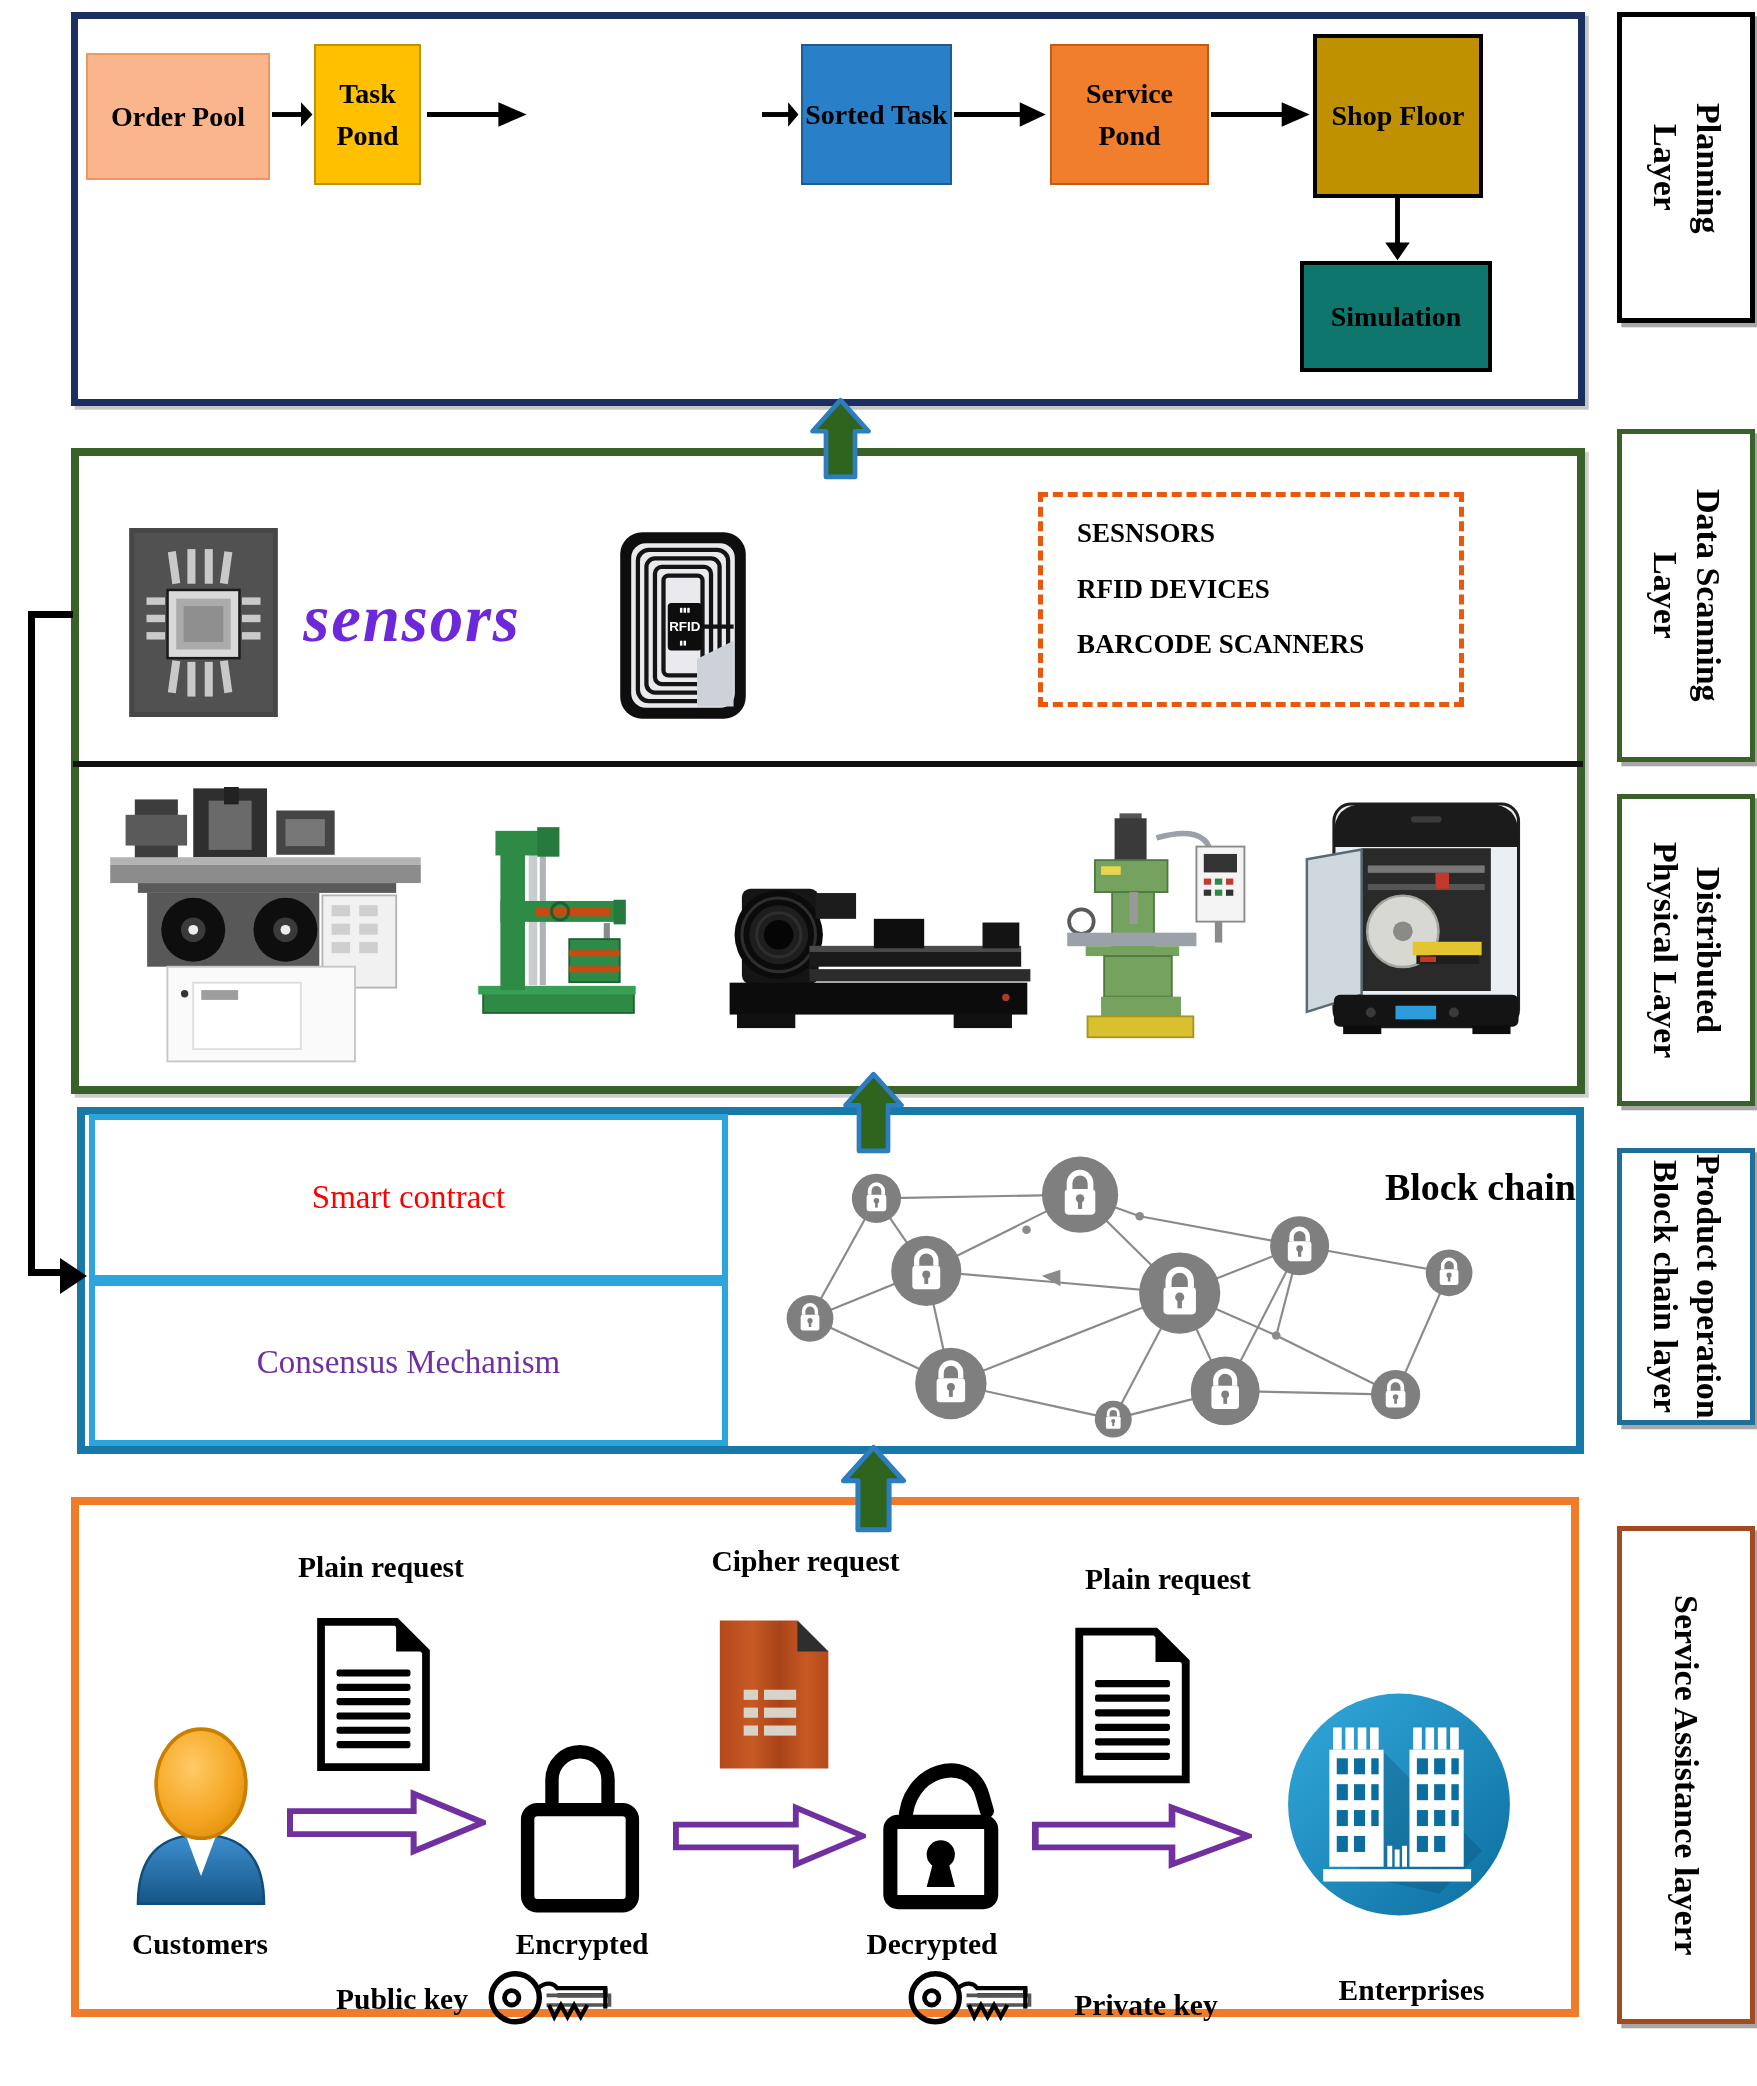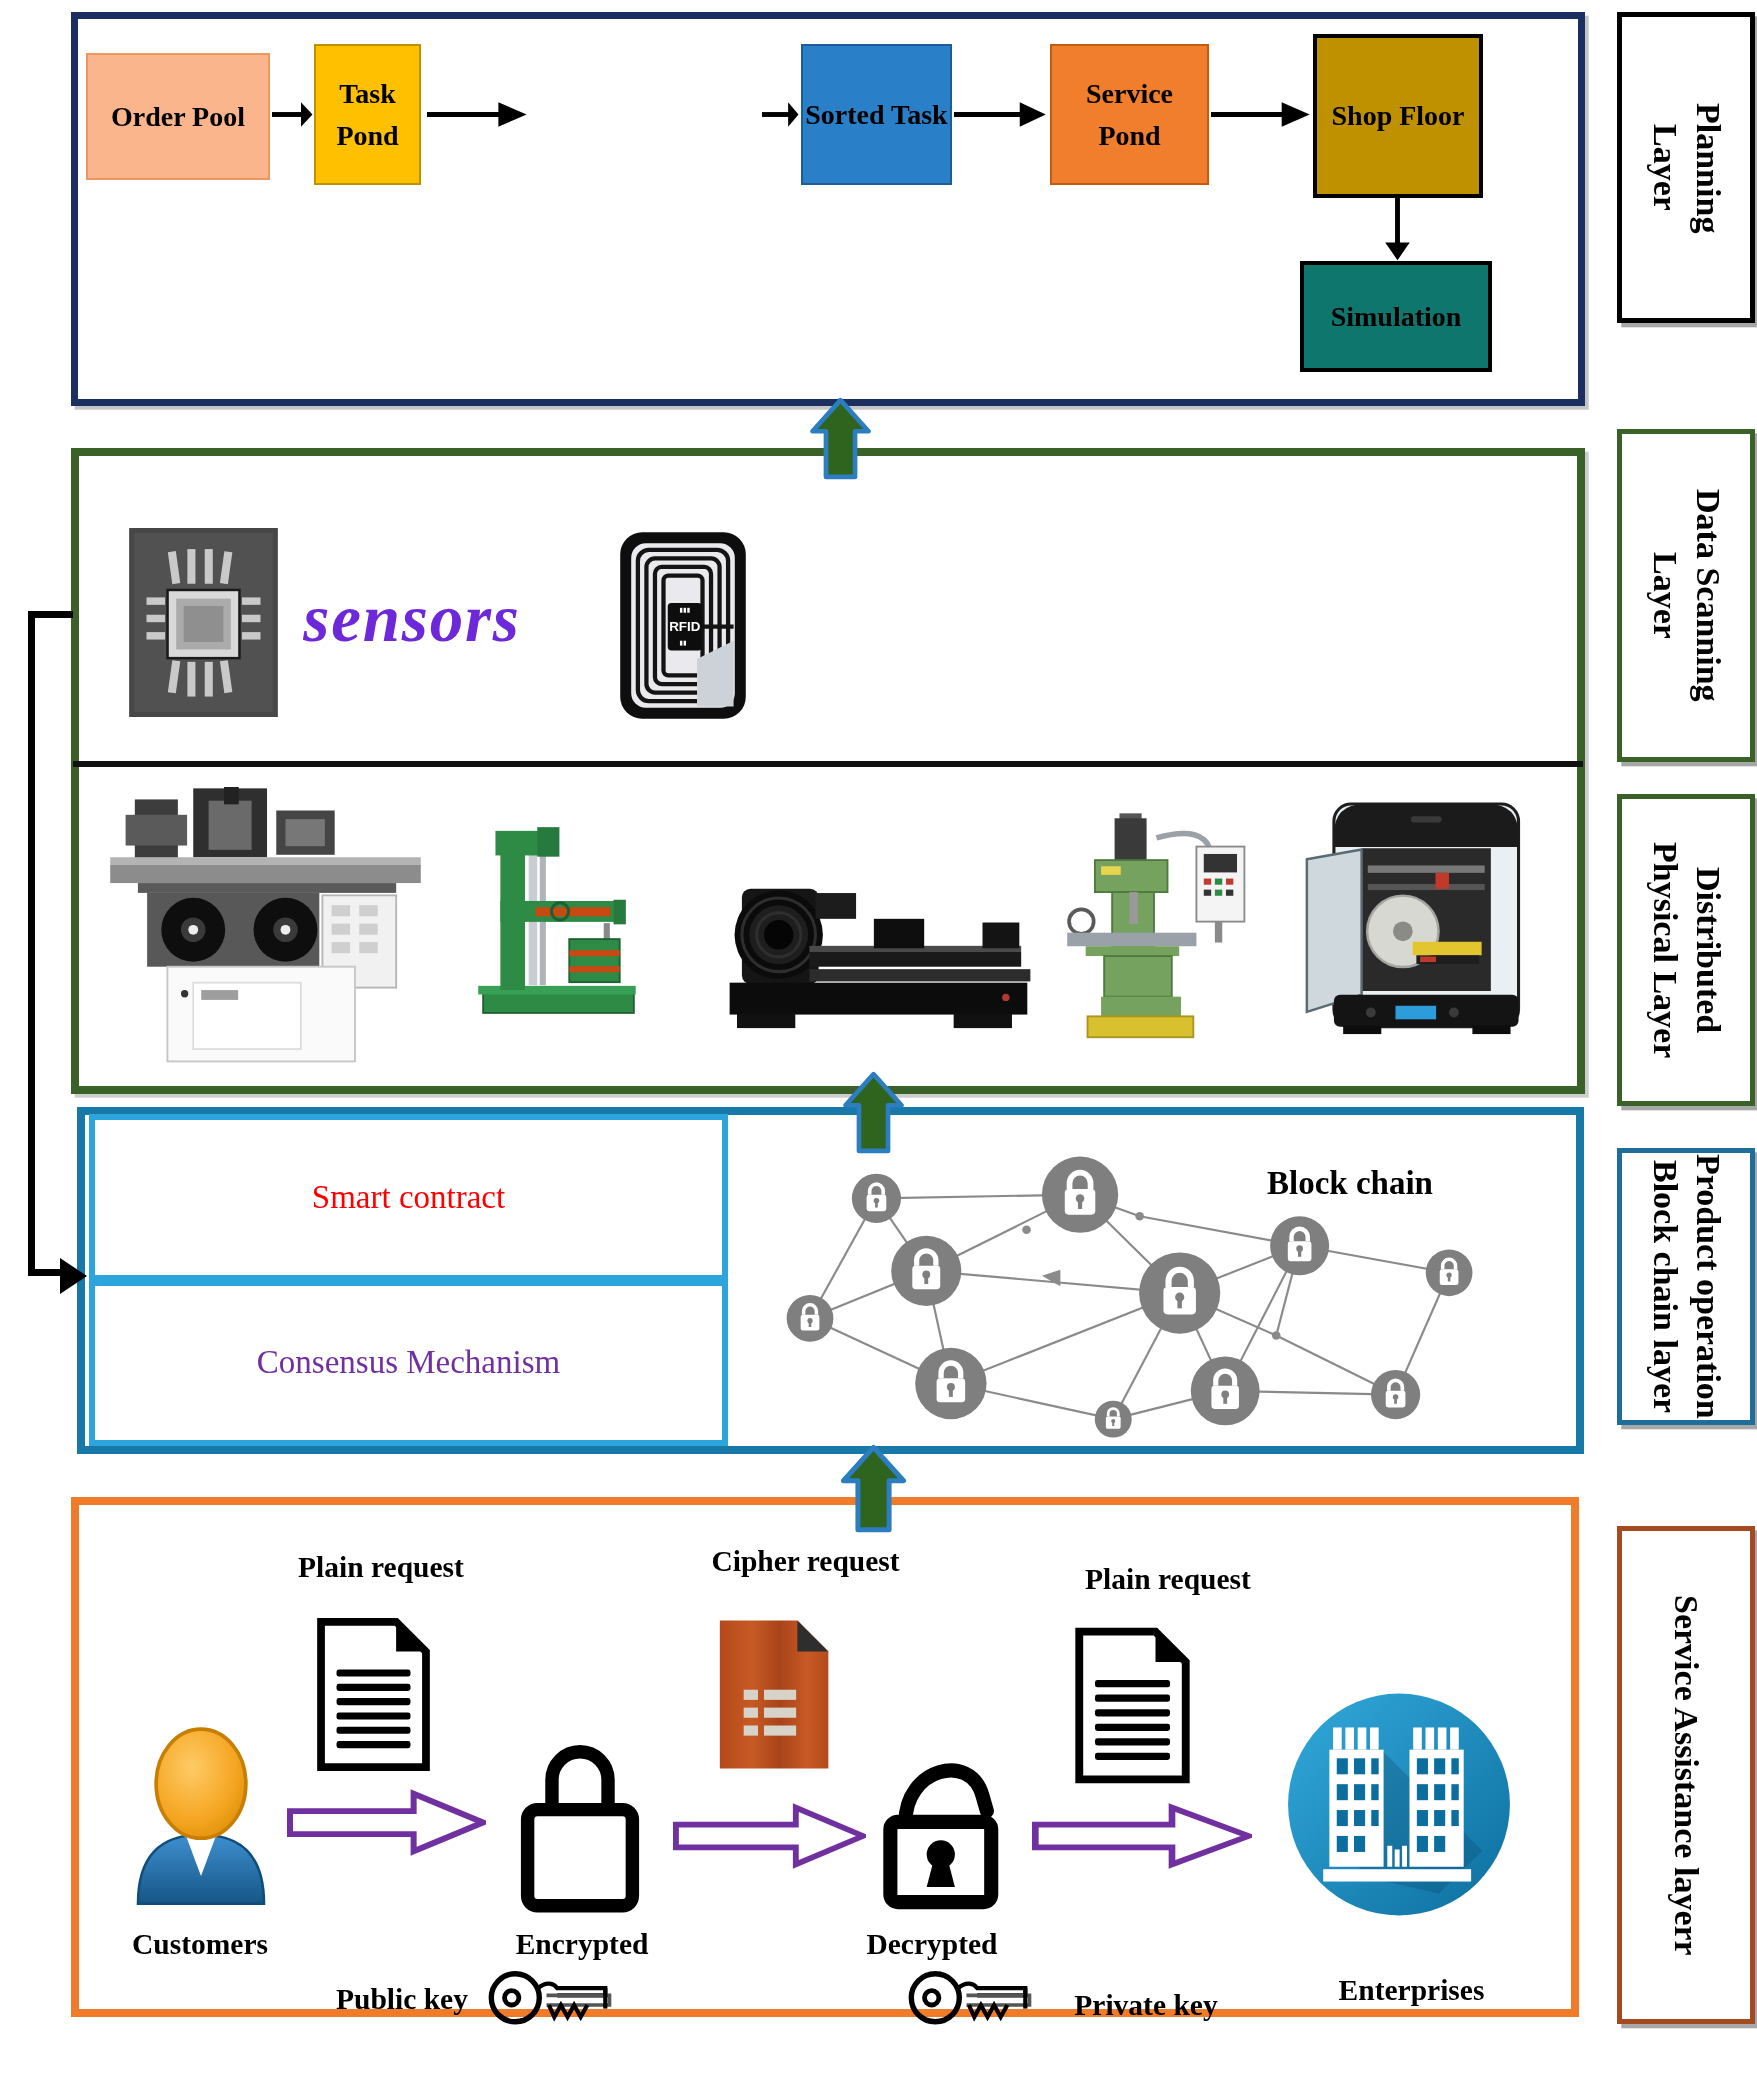--- a/index.html
+++ b/index.html
@@ -42,21 +42,21 @@
       padding:21px 0 0 34px;}
   #dashed-box .dline{font-weight:bold;font-size:27px;margin-bottom:24.6px;}
   
   #bc-inner{left:89px;top:1114px;width:639px;height:332px;border:6.1px solid #2CA5DC;box-sizing:border-box;
       background:#fff;display:flex;flex-direction:column;}
   .bc-cell{flex:1;display:flex;align-items:center;justify-content:center;font-weight:normal;font-size:33px;}
   #bc-divider{height:11px;background:#2CA5DC;}
   #smart-contract{color:#FF0000;}
   #consensus{color:#7030A0;}
   #bc-net{left:762px;top:1119px;width:812px;height:326px;}
-  #bc-label{left:1267px;top:1165px;width:258px;text-align:left;font-weight:bold;font-size:33px;}
+  #bc-label{left:1318px;top:1165px;width:258px;text-align:right;font-weight:bold;font-size:38px;}
   
   .conn{position:absolute;background:#000;}
   #conn-arrow{position:absolute;left:60px;top:1258px;width:0;height:0;
       border-left:27px solid #000;border-top:18.4px solid transparent;border-bottom:18.4px solid transparent;}
   
   .uparrow{position:absolute;z-index:5;}
   
   .svc-label{position:absolute;text-align:center;font-weight:bold;font-size:29.5px;}
   .purple-arrow{position:absolute;}
   
@@ -171,20 +171,25 @@
           <rect x="106" y="126" width="4" height="8"></rect>
           <rect x="112" y="126" width="4" height="8"></rect>
         <rect x="100" y="180" width="4" height="8"></rect>
           <rect x="106" y="180" width="4" height="8"></rect>
       </g>
       <text x="108" y="164" fill="#fff" font-size="22" font-weight="bold" text-anchor="middle" font-family="Liberation Sans, sans-serif">RFID</text>
       <line x1="136" y1="157" x2="188" y2="157" stroke="#141414" stroke-width="7"></line>
     </svg>
   </div>
 
+  <div class="abs" id="dashed-box">
+    <div class="dline">SESNSORS</div>
+    <div class="dline">RFID DEVICES</div>
+    <div class="dline">BARCODE SCANNERS</div>
+  </div>
 
   <div class="icon" style="left:101px;top:787px;width:329px;height:277px;">
     <svg viewBox="0 0 535 450">
       <rect x="55" y="20" width="70" height="95" fill="#3D3D3D"></rect>
         <rect x="40" y="45" width="100" height="50" fill="#5A5A5A"></rect>
       <rect x="150" y="2" width="120" height="112" fill="#2F2F2F"></rect>
         <rect x="175" y="22" width="70" height="80" fill="#6A6A6A"></rect>
       <rect x="200" y="-2" width="24" height="30" fill="#222"></rect>
       <rect x="285" y="38" width="95" height="72" fill="#454545"></rect>
         <rect x="300" y="52" width="64" height="44" fill="#777"></rect>

